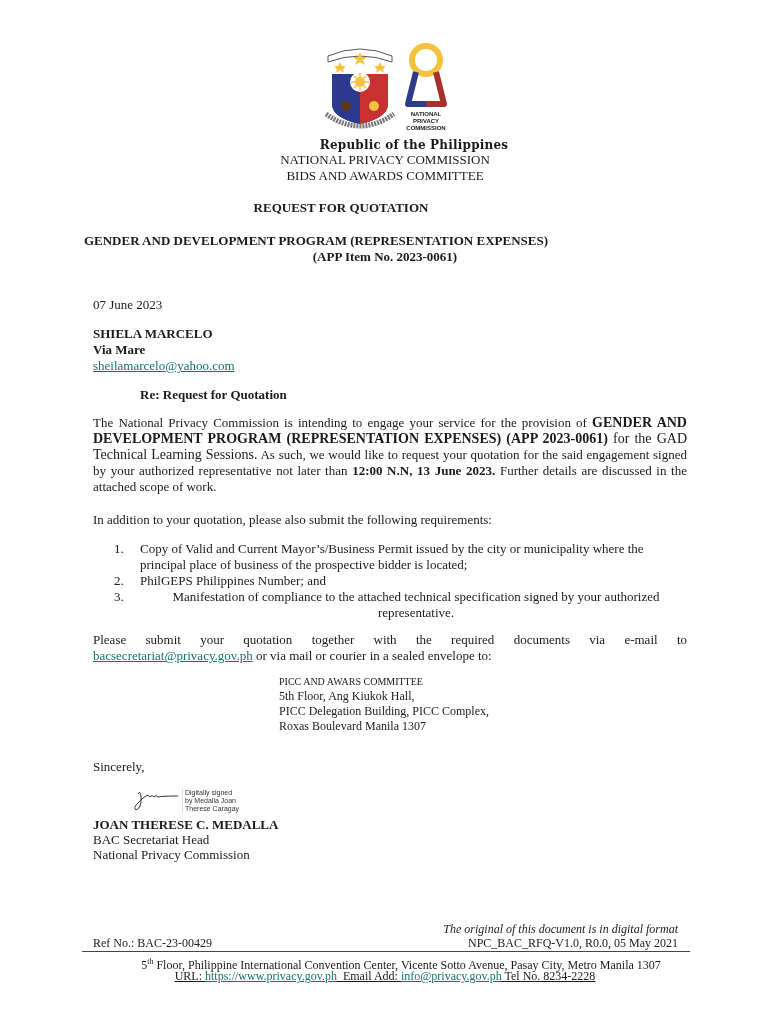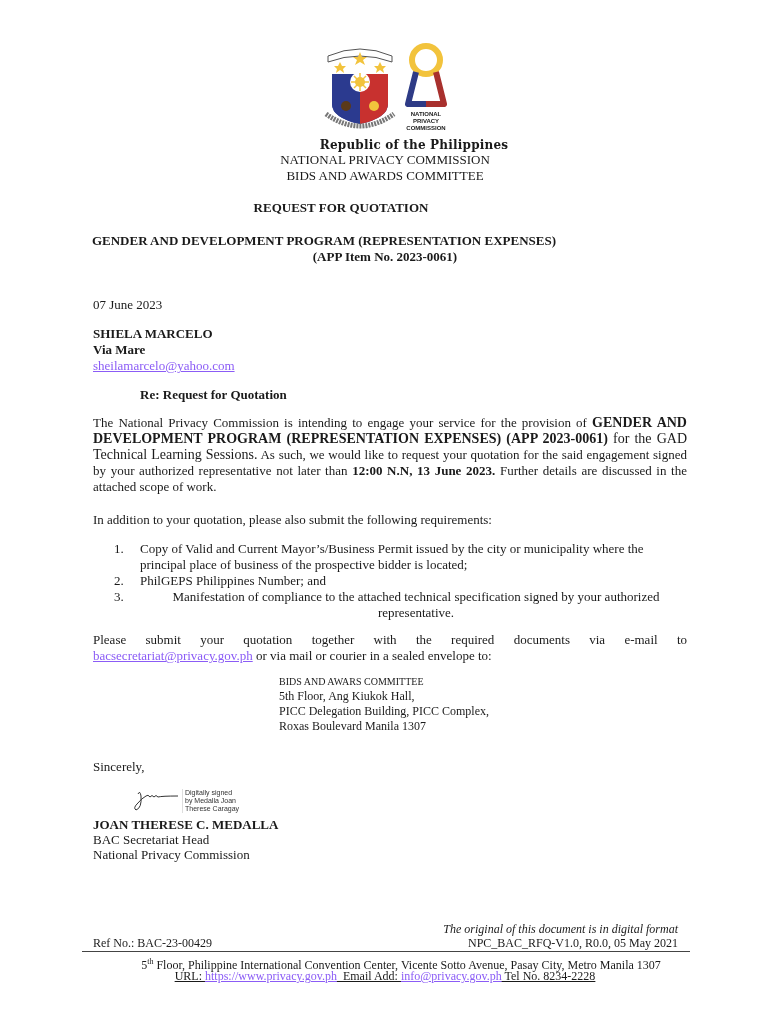--- a/index.html
+++ b/index.html
@@ -7,21 +7,21 @@
            font-family: "Liberation Serif", "DejaVu Serif", serif; color: #1a1a1a; }
     .abs { position: absolute; }
     .center { text-align: center; }
     .logos { left: 0; top: 40px; width: 770px; height: 95px; }
     .seal { position: absolute; left: 322px; top: 2px; width: 76px; height: 90px; }
     .npc-logo { position: absolute; left: 398px; top: 2px; width: 56px; height: 92px; }
     .gothic { font-family: "DejaVu Serif", serif; font-weight: bold; font-size: 12px; letter-spacing: 0.2px; }
     .hdr { font-size: 13px; line-height: 16px; }
     .bold { font-weight: bold; }
     .p { font-size: 13px; line-height: 16px; }
-    .link { color: #8b5cf6; text-decoration: underline; }
+    .link { color: #0f766e; text-decoration: underline; }
     .big { font-size: 14px; }
     .list { left: 92px; top: 541px; width: 600px; margin: 0; padding: 0; list-style: none; }
     .list li { position: relative; padding-left: 26px; font-size: 13px; line-height: 16px; }
     .list li .num { position: absolute; left: 20px; top: 0; }
     .list li .txt { display: block; padding-left: 0; margin-left: 0; }
     .addr { font-size: 12px; line-height: 15px; }
     .sig-note { font-family: "Liberation Sans", "DejaVu Sans", sans-serif; font-size: 7px; line-height: 8px; color: #333; }
     .hr { position: absolute; left: 82px; top: 951px; width: 608px; height: 0; border-top: 1px solid #444; }
     .footer { font-size: 12px; line-height: 15px; }
     .italic { font-style: italic; }
@@ -58,21 +58,21 @@
     <text x="28" y="74" font-size="6" text-anchor="middle" font-family="Liberation Sans, sans-serif" font-weight="bold" fill="#222">NATIONAL</text>
     <text x="28" y="81" font-size="6" text-anchor="middle" font-family="Liberation Sans, sans-serif" font-weight="bold" fill="#222">PRIVACY</text>
     <text x="28" y="88" font-size="6" text-anchor="middle" font-family="Liberation Sans, sans-serif" font-weight="bold" fill="#222">COMMISSION</text>
   </svg>
 </div>
 
 <div class="abs center gothic" style="left:0; top:138px; width:770px;padding-left:29px;">Republic of the Philippines</div>
 <div class="abs center hdr" style="left:0; top:152px; width:770px;">NATIONAL PRIVACY COMMISSION</div>
 <div class="abs center hdr" style="left:0; top:168px; width:770px;">BIDS AND AWARDS COMMITTEE</div>
 <div class="abs center hdr bold" style="left:0; top:200px; width:682px;">REQUEST FOR QUOTATION</div>
-<div class="abs center hdr bold" style="left:12px; top:233px; width:624px;">GENDER AND DEVELOPMENT PROGRAM (REPRESENTATION EXPENSES)</div>
+<div class="abs center hdr bold" style="left:4px; top:233px; width:624px;">GENDER AND DEVELOPMENT PROGRAM (REPRESENTATION EXPENSES)</div>
 <div class="abs center hdr bold" style="left:0; top:249px; width:770px;">(APP Item No. 2023-0061)</div>
 
 <div class="abs p" style="left:93px; top:297px;">07 June 2023</div>
 <div class="abs p bold" style="left:93px; top:326px;">SHIELA MARCELO</div>
 <div class="abs p bold" style="left:93px; top:342px;">Via Mare</div>
 <a class="abs p link" style="left:93px; top:358px;">sheilamarcelo@yahoo.com</a>
 <div class="abs p bold" style="left:140px; top:387px;">Re: Request for Quotation</div>
 
 <div class="abs p" style="left:93px; top:415px; width:594px; text-align:justify;">
   <span>The National Privacy Commission is intending to engage your service for the provision of </span><span class="bold big">GENDER AND DEVELOPMENT PROGRAM (REPRESENTATION EXPENSES) (APP 2023-0061)</span><span class="big"> for the GAD Technical Learning Sessions.</span><span> As such, we would like to request your quotation for the said engagement signed by your authorized representative not later than </span><span class="bold">12:00 N.N, 13 June 2023.</span><span> Further details are discussed in the attached scope of work.</span>
@@ -93,21 +93,21 @@
     <span class="num" style="left:22px;">3.</span>
     <span class="txt" style="margin-left:22px;text-align:center;">Manifestation of compliance to the attached technical specification signed by your authorized representative.</span>
   </li>
 </ol>
 
 <div class="abs p" style="left:93px; top:632px; width:594px; text-align:justify; text-align-last:auto;">
   <span style="word-spacing:14px;">Please submit your quotation together with the required documents via e-mail to </span><a class="link">bacsecretariat@privacy.gov.ph</a><span> or via mail or courier in a sealed envelope to:</span>
 </div>
 
 <div class="abs addr" style="left:279px; top:674px;">
-  <div style="font-size:10px;">BIDS AND AWARS COMMITTEE</div>
+  <div style="font-size:10px;">PICC AND AWARS COMMITTEE</div>
   <div>5th Floor, Ang Kiukok Hall,</div>
   <div>PICC Delegation Building, PICC Complex,</div>
   <div>Roxas Boulevard Manila 1307</div>
 </div>
 
 <div class="abs p" style="left:93px; top:759px;">Sincerely,</div>
 
 <svg class="abs" style="left:132px; top:788px;" width="48" height="26" viewBox="0 0 48 26">
   <path d="M6 6 Q8 2 9 8 Q10 20 4 22 Q1 20 5 16 Q10 10 14 8 Q16 6 18 9 Q20 6 22 9 Q24 6 26 9 Q30 8 46 8" fill="none" stroke="#333" stroke-width="1"></path>
 </svg>

